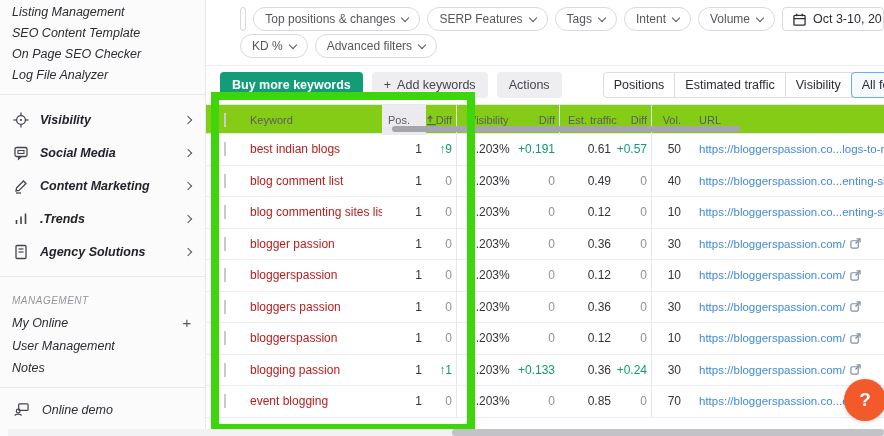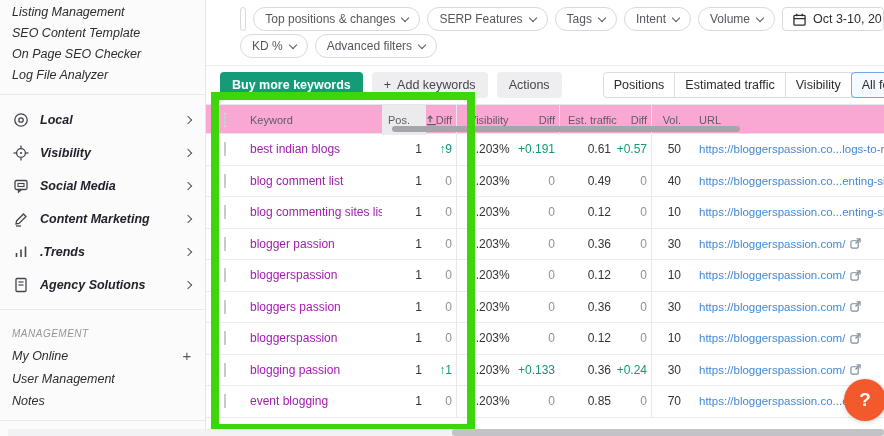--- a/index.html
+++ b/index.html
@@ -37,32 +37,32 @@
   .btn { height:26px; display:inline-flex; align-items:center; gap:6px; padding:0 12px; border-radius:4px; font-size:12.5px; cursor:pointer; white-space:nowrap; }
   .btn-buy { background:#139c77; color:#fff; font-weight:700; margin-right:9px; }
   .btn-gray { background:#eeeef1; color:#454550; margin-right:9px; }
   .seg { display:flex; align-items:center; margin-left:32px; border:1px solid #dcdce2; border-radius:4px; height:26px; }
   .seg-item { padding:0 10px; font-size:12.5px; color:#2c2c33; height:24px; display:flex; align-items:center; border-right:1px solid #dcdce2; cursor:pointer; white-space:nowrap; }
   .seg-item:last-child { border-right:0; }
   .seg-item.selected { border:1px solid #70a8f2; background:#f4faff; border-radius:4px; height:26px; margin:-1px; }
 
   
   .grid { display:grid; grid-template-columns:18px 26px 132px 44px 30px 55px 48px 56px 36px 34px 1fr; align-items:center; }
-  .thead { height:30px; background:#f9a8d4; border-top:1px solid #e6e6ea; border-bottom:1px solid #e6e6ea; position:relative; font-size:11px; color:#5c5c64; }
+  .thead { height:30px; background:#84cc16; border-top:1px solid #e6e6ea; border-bottom:1px solid #e6e6ea; position:relative; font-size:11px; color:#5c5c64; }
   .th { white-space:nowrap; overflow:visible; }
   .th.r, .cell.r { text-align:right; padding-right:4px; }
   .th-pos { background:#ebebee; height:30px; display:flex; align-items:center; justify-content:flex-start; padding-left:6px; gap:16px; align-self:stretch; }
   .bl { border-left:1px solid #e8e8ec; align-self:stretch; display:flex; align-items:center; }
   .bl.r { justify-content:flex-end;text-align:center; }
   .hscroll { position:absolute; left:186px; bottom:1px; width:348px; height:6px; background:#a5a5ac; border-radius:3px; }
   .trow { height:31.5px; border-bottom:1px solid #ececf0; font-size:12px; cursor:default; }
   .cell { white-space:nowrap; overflow:hidden; }
   .c-exp { display:flex; justify-content:center; cursor:pointer; }
   .checkbox { width:14px; height:14px; border:1px solid #c9c9cf; border-radius:3px; background:#fff; cursor:pointer; }
-  .kw { color:#a21caf; cursor:pointer; }
+  .kw { color:#b91c1c; cursor:pointer; }
   .dark { color:#33333b; }
   .vis { padding-left:12px; }
   .url-cell { padding-left:14px; font-size:11.5px; color:#4189d8; display:flex; align-items:center; gap:5px; cursor:pointer; }
   .positive { color:#109a74; }
   .neutral { color:#90909a; }
 
   
   .annotation-box { position:absolute; left:211px; top:92px; width:264px; height:340px; border:8px solid #3cd60b; z-index:50; pointer-events:none; }
   .help-btn { position:absolute; left:844px; top:379px; width:42px; height:42px; border-radius:50%; background:#f25a2b; color:#fff; font-size:19px; font-weight:700; display:flex; align-items:center; justify-content:center; z-index:40; cursor:pointer; box-shadow:0 1px 4px rgba(0,0,0,.18); }
   .bottom-scroll { position:absolute; left:8px; right:0; bottom:0; height:7px; background:#f2f2f4; z-index:60; }
@@ -75,30 +75,20 @@
 
 <div class="app">
 
   <div class="sidebar">
     <div class="side-link">Listing Management</div>
     <div class="side-link">SEO Content Template</div>
     <div class="side-link">On Page SEO Checker</div>
     <div class="side-link">Log File Analyzer</div>
     <div class="divider"></div>
 
-    <div class="side-section">
-      <span class="s-icon">
-        <svg width="16" height="16" viewBox="0 0 16 16">
-            <circle cx="8" cy="8" r="6.2" fill="none" stroke="#44444d" stroke-width="1.3"></circle>
-            <circle cx="8" cy="8" r="2.2" fill="none" stroke="#44444d" stroke-width="1.3"></circle>
-          </svg>
-      </span>
-      <span class="s-label">Local</span>
-      <span class="chev right"></span>
-    </div>
     <div class="side-section">
       <span class="s-icon">
         <svg width="16" height="16" viewBox="0 0 16 16">
             <circle cx="8" cy="8" r="4.4" fill="none" stroke="#44444d" stroke-width="1.3"></circle>
             <circle cx="8" cy="8" r="1.1" fill="#44444d"></circle>
             <line x1="8" y1="0.5" x2="8" y2="3" stroke="#44444d" stroke-width="1.3"></line>
             <line x1="8" y1="13" x2="8" y2="15.5" stroke="#44444d" stroke-width="1.3"></line>
             <line x1="0.5" y1="8" x2="3" y2="8" stroke="#44444d" stroke-width="1.3"></line>
             <line x1="13" y1="8" x2="15.5" y2="8" stroke="#44444d" stroke-width="1.3"></line>
           </svg>

